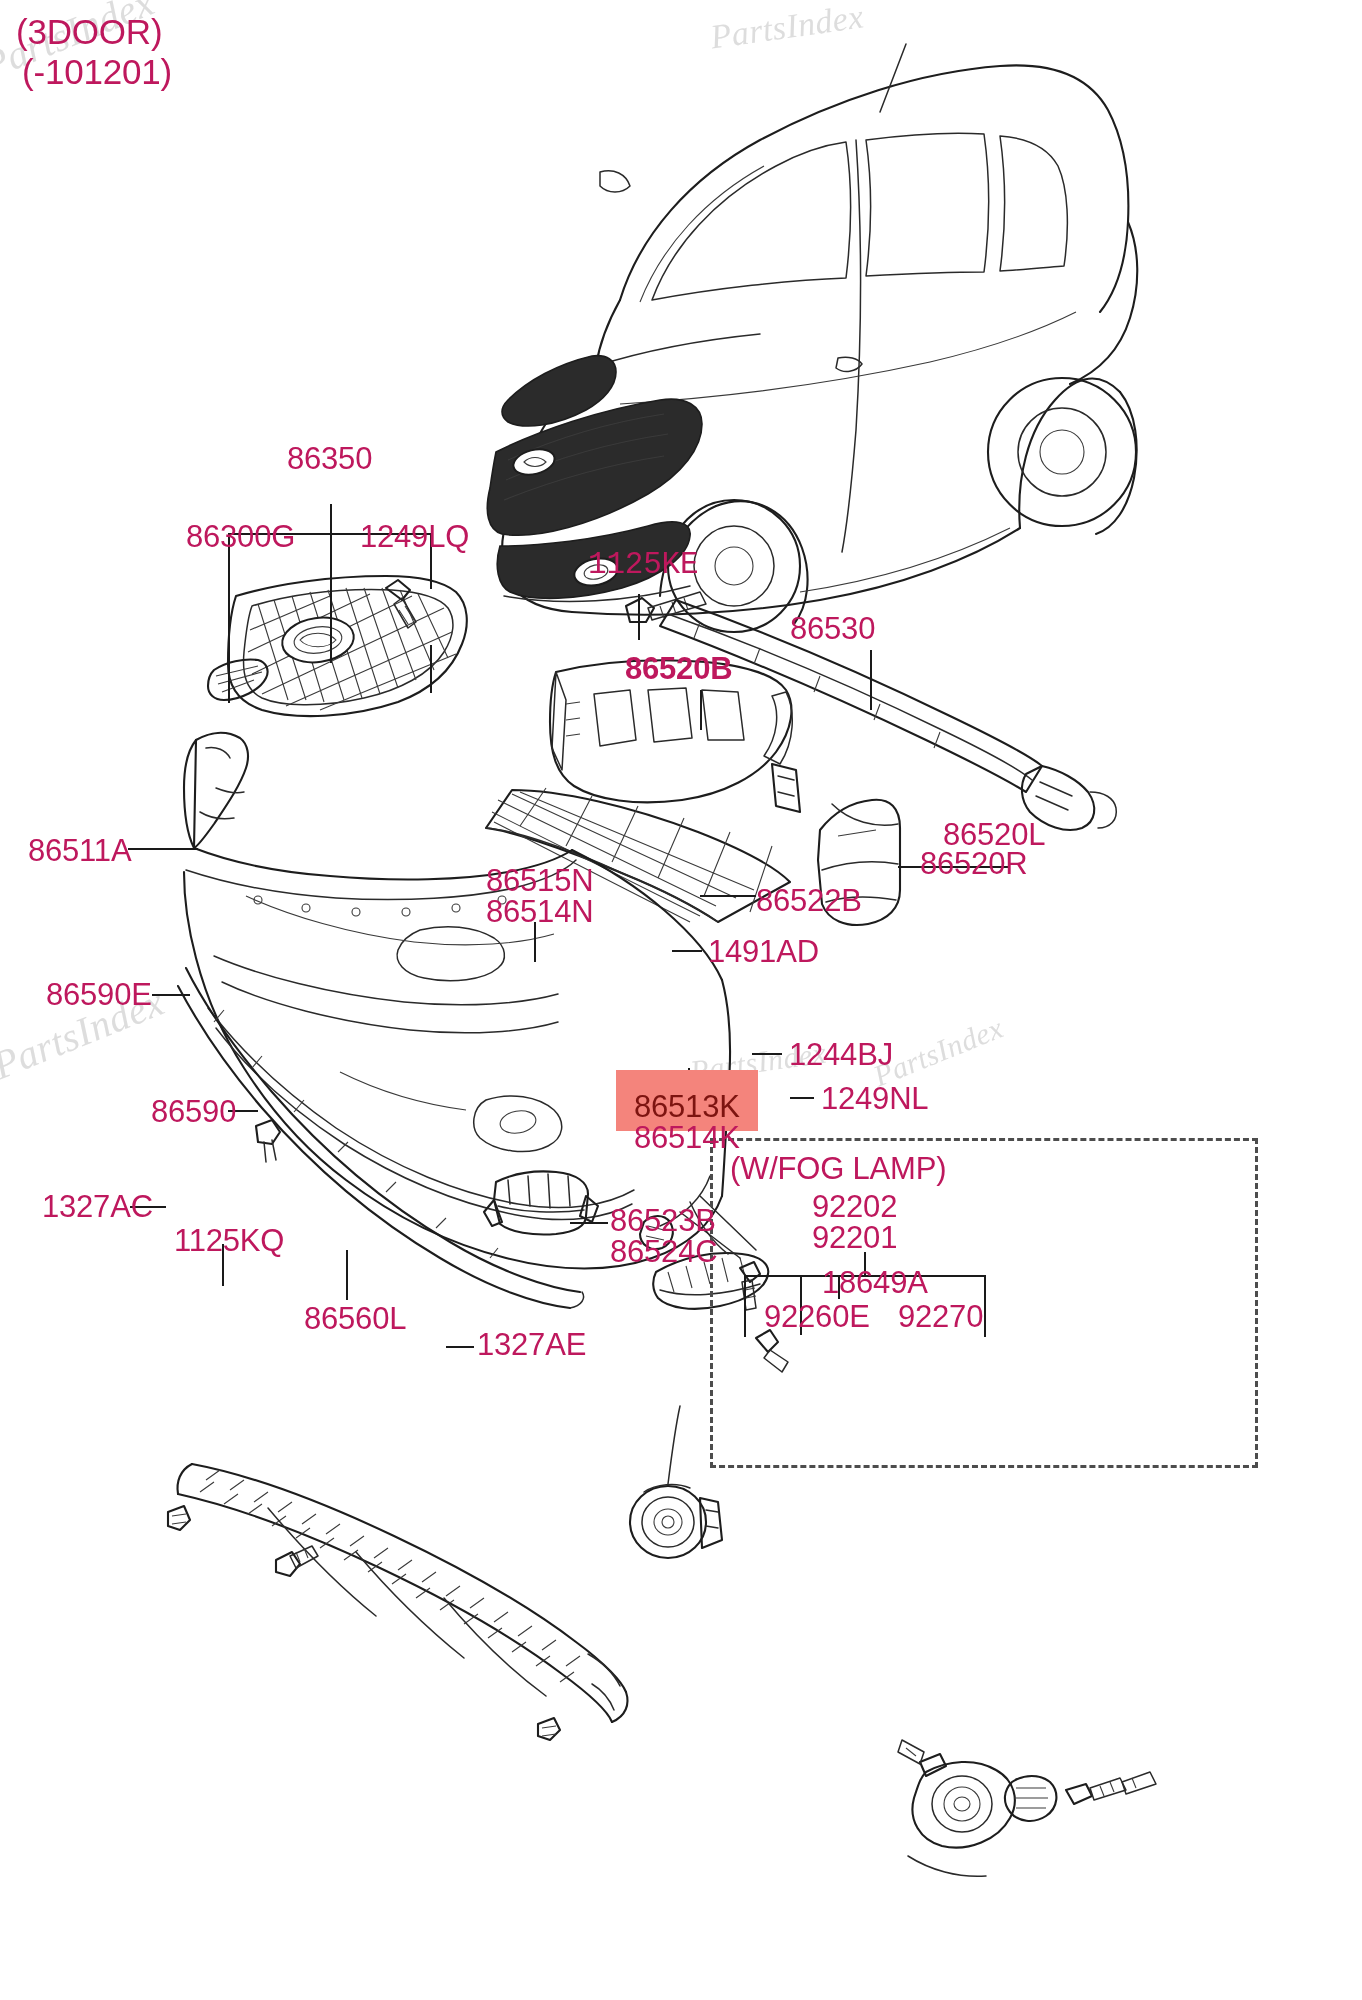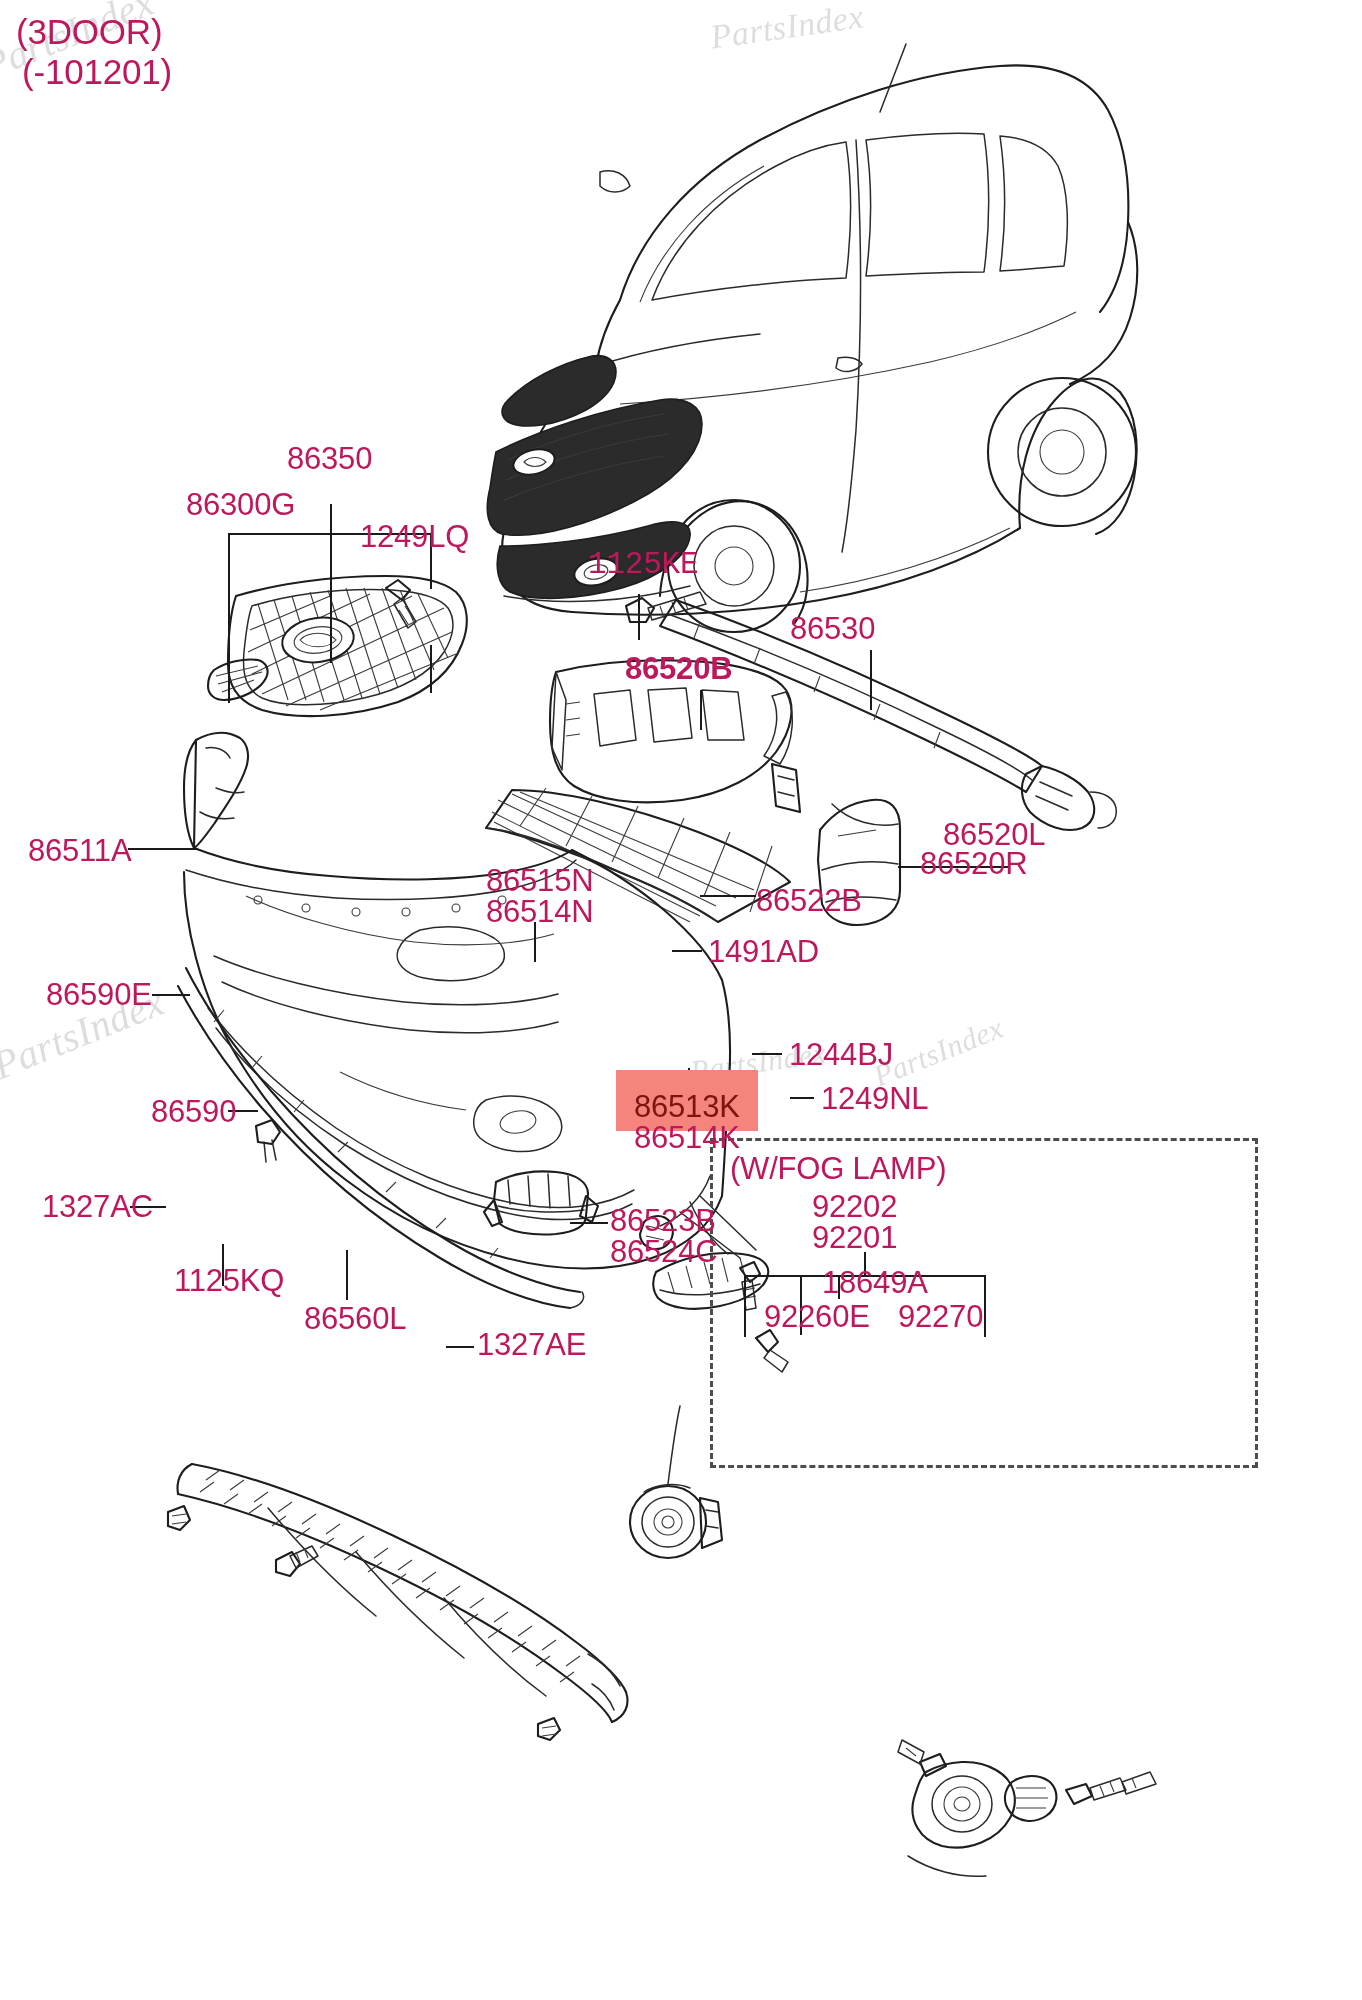--- a/index.html
+++ b/index.html
@@ -582,21 +582,21 @@
   <div class="ln v" style="left:744px; top:1275px; height:62px;"></div>
   <div class="ln v" style="left:838px; top:1275px; height:24px;"></div>
   <div class="ln v" style="left:984px; top:1275px; height:62px;"></div>
   <div class="ln v" style="left:800px; top:1275px; height:60px;"></div>
 
   <div class="dashbox" style="left:710px; top:1138px; width:548px; height:330px;"></div>
 
   <div class="hl-box" style="left: 616px; top: 1070px; width: 142px; height: 61px; background-color: rgb(244, 132, 124);"></div>
 
   <div class="lbl sz-main" style="left:287px; top:442px;">86350</div>
-  <div class="lbl sz-main" style="left:186px; top:488px;">86300G</div>
+  <div class="lbl sz-main" style="left:186px; top:520px;">86300G</div>
   <div class="lbl sz-main" style="left:360px; top:520px;">1249LQ</div>
 
   <div class="lbl sz-main" style="left:588px; top:548px;font-family:Liberation Mono, monospace;">1125KE</div>
   <div class="lbl sz-main" style="left:790px; top:612px;">86530</div>
   <div class="lbl sz-main" style="left:625px; top:652px;font-weight:bold;">86520B</div>
   <div class="lbl sz-main" style="left:920px; top:818px;margin-left:23px;">86520L</div>
   <div class="lbl sz-main" style="left:920px; top:847px;">86520R</div>
   <div class="lbl sz-main" style="left:756px; top:884px;">86522B</div>
 
   <div class="lbl sz-main" style="left:28px; top:834px;">86511A</div>
@@ -608,21 +608,21 @@
   <div class="lbl sz-main" style="left:708px; top:935px;">1491AD</div>
   <div class="lbl sz-main" style="left:789px; top:1038px;">1244BJ</div>
   <div class="lbl sz-main" style="left:821px; top:1082px;">1249NL</div>
   <div class="lbl sz-main hot" style="left: 634px; top: 1090px; color: rgb(125, 20, 16); position: absolute; z-index: 5;">86513K</div>
   <div class="lbl sz-main" style="left:634px; top:1121px;">86514K</div>
 
   <div class="lbl sz-main" style="left:610px; top:1204px;">86523B</div>
   <div class="lbl sz-main" style="left:610px; top:1235px;">86524C</div>
 
   <div class="lbl sz-main" style="left:42px; top:1190px;">1327AC</div>
-  <div class="lbl sz-main" style="left:174px; top:1264px;">1125KQ</div>
+  <div class="lbl sz-main" style="left:174px; top:1224px;">1125KQ</div>
   <div class="lbl sz-main" style="left:304px; top:1302px;">86560L</div>
   <div class="lbl sz-main" style="left:477px; top:1328px;">1327AE</div>
 
   <div class="lbl sz-main" style="left:730px; top:1152px;">(W/FOG LAMP)</div>
   <div class="lbl sz-main" style="left:812px; top:1190px;">92202</div>
   <div class="lbl sz-main" style="left:812px; top:1221px;">92201</div>
   <div class="lbl sz-main" style="left:822px; top:1266px;">18649A</div>
   <div class="lbl sz-main" style="left:764px; top:1300px;">92260E</div>
   <div class="lbl sz-main" style="left:898px; top:1300px;">92270</div>
 

